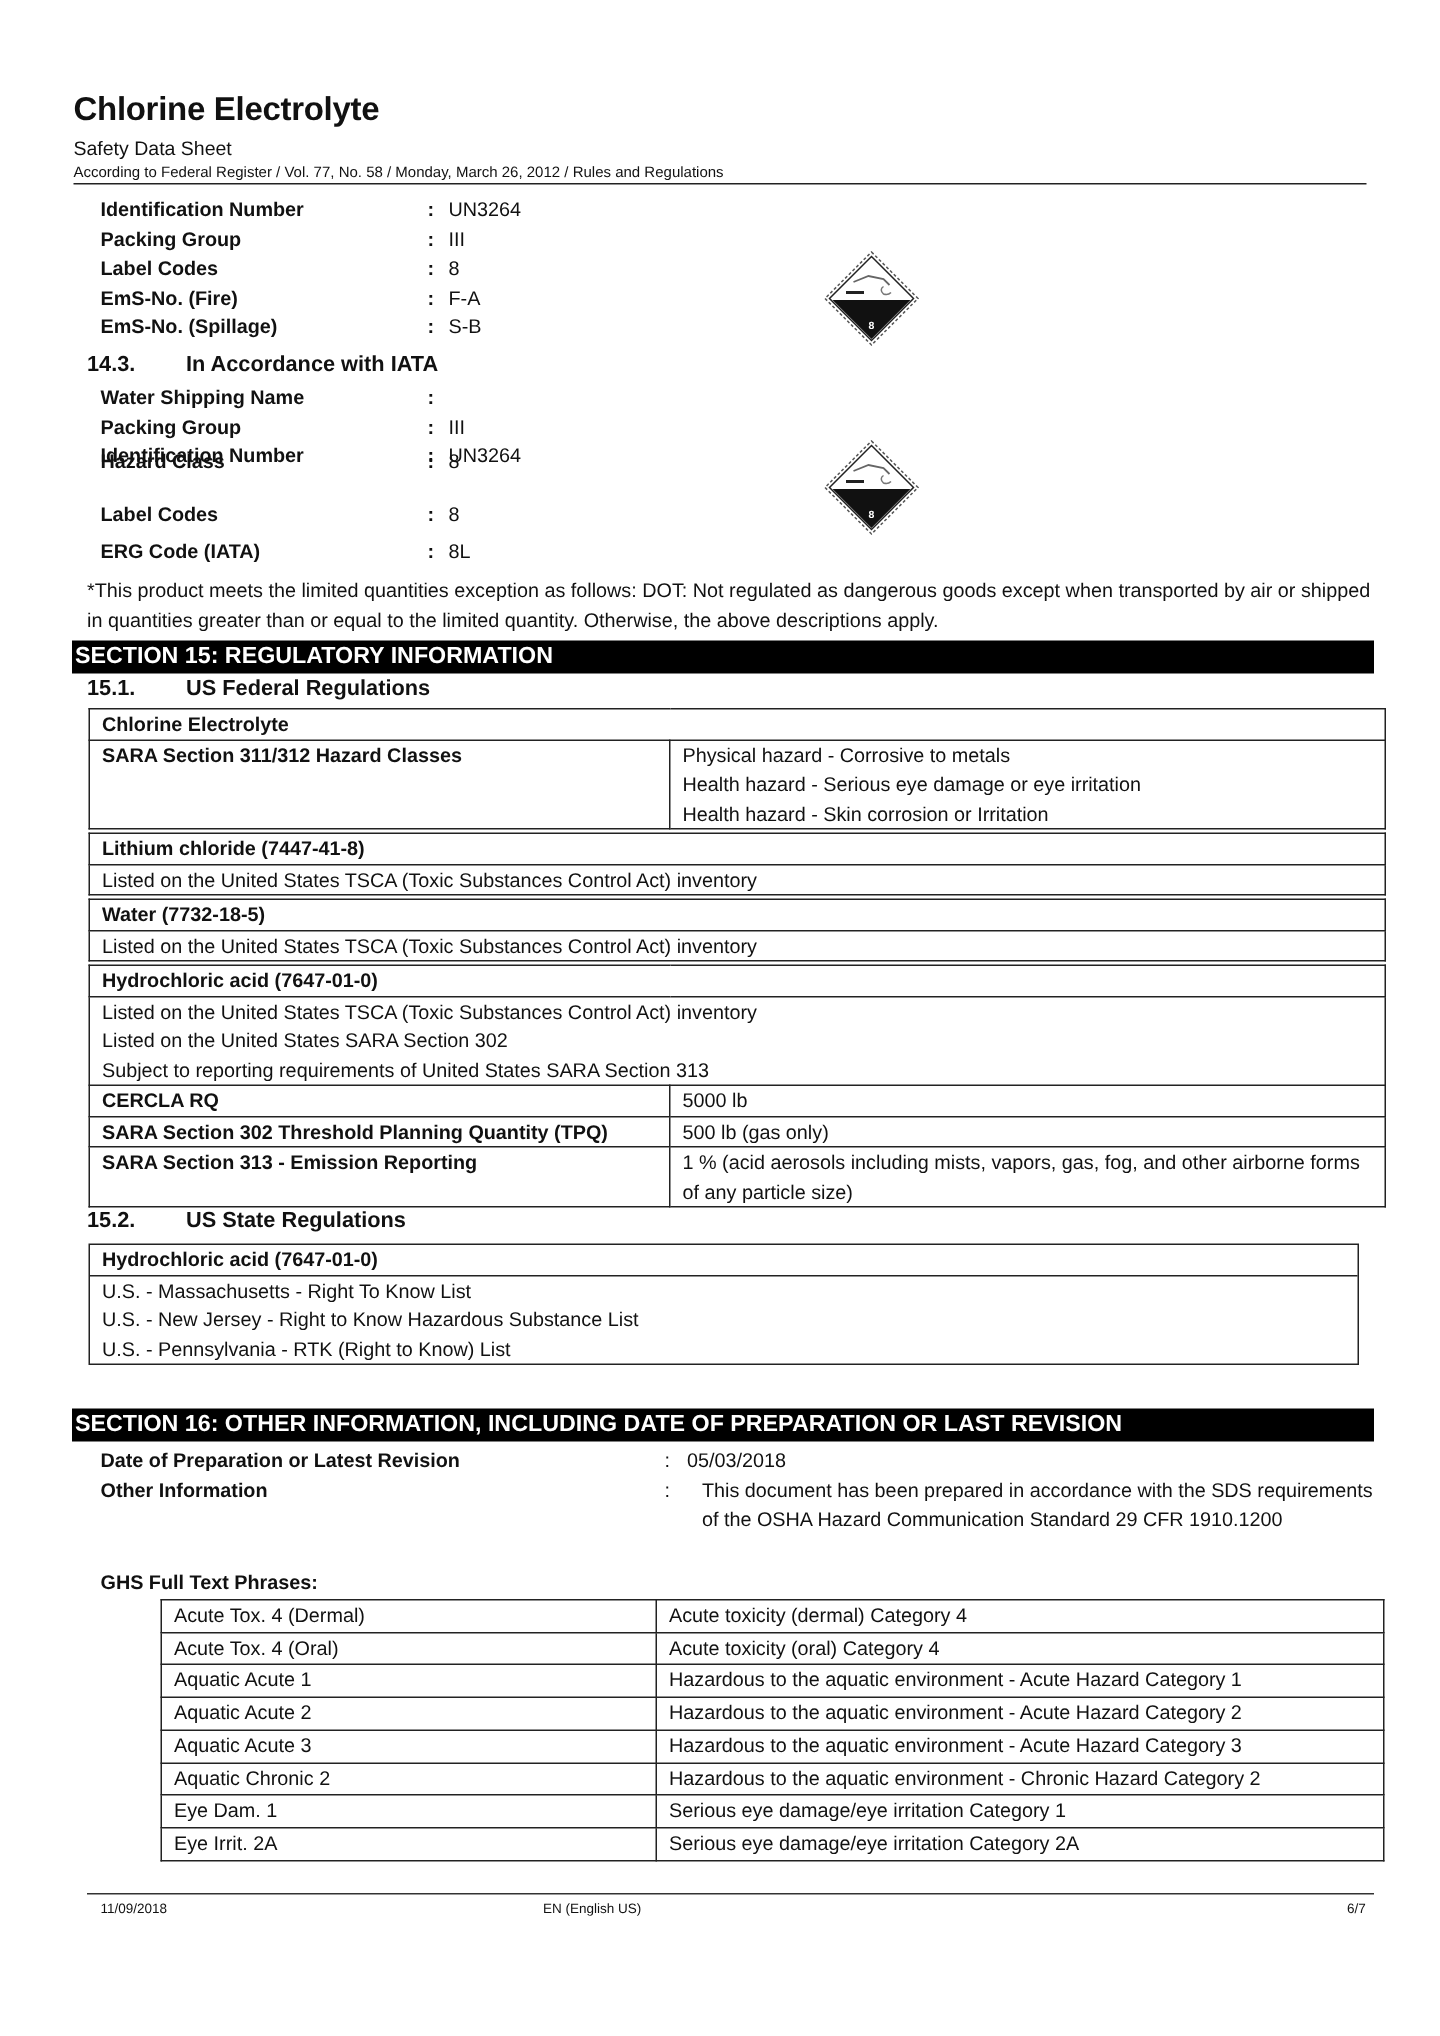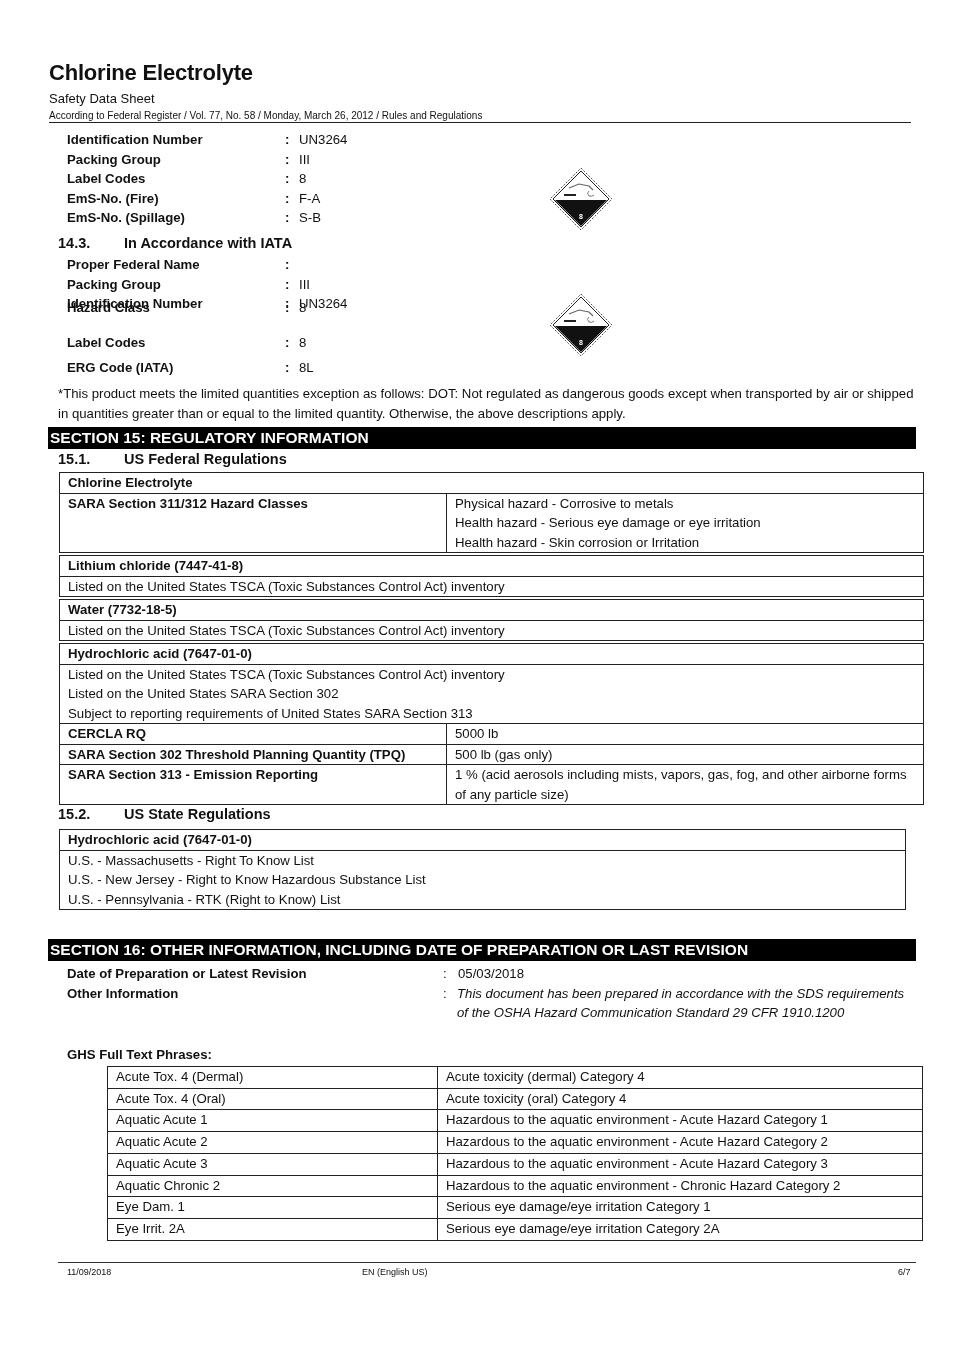--- a/index.html
+++ b/index.html
@@ -83,21 +83,21 @@
   <rect x="15" y="27" width="12" height="2" fill="#222"></rect>
   <path d="M40,24 q-3,2 0,5 q3,1 5,-1" stroke="#777" stroke-width="1" fill="none"></path>
 </svg>
 
 <div class="subhead" style="left:58px;top:235px;">
   <span class="num">14.3.</span><span>In Accordance with IATA</span>
 </div>
 
 <div class="kv" style="left:67px;top:255px;width:860px;height:125px;">
   <div style="position:absolute;top:0;left:0;width:860px;height:20px;">
-    <span class="k">Proper Federal Name</span>
+    <span class="k">Water Shipping Name</span>
     <span class="c" style="left:218px">:</span>
   </div>
   <div style="position:absolute;top:19.5px;left:0;width:860px;height:20px;">
     <span class="k">Packing Group</span>
     <span class="c" style="left:218px">:</span>
     <span class="v" style="left:232px">III</span>
   </div>
   <div style="position:absolute;top:39px;left:0;width:860px;height:20px;">
     <span class="k">Identification Number</span>
     <span class="c" style="left:218px">:</span>
@@ -218,21 +218,21 @@
 
 <div class="kv" style="left:67px;top:964px;width:860px;height:80px;">
   <div style="position:absolute;top:0;left:0;width:860px;height:20px;">
     <span class="k">Date of Preparation or Latest Revision</span>
     <span class="v" style="left:376px">:</span>
     <span class="v" style="left:391px">05/03/2018</span>
   </div>
   <div style="position:absolute;top:19.5px;left:0;width:860px;height:60px;">
     <span class="k">Other Information</span>
     <span class="v" style="left:376px">:</span>
-    <span class="v" style="left:390px;width:460px;white-space:normal;font-style:italic;">This document has been prepared in accordance with the SDS requirements of the OSHA Hazard Communication Standard 29 CFR 1910.1200</span>
+    <span class="v" style="left:401px;width:460px;white-space:normal;">This document has been prepared in accordance with the SDS requirements of the OSHA Hazard Communication Standard 29 CFR 1910.1200</span>
   </div>
 </div>
 
 <div class="kv" style="left:67px;top:1045px;">
   <span class="k" style="position:static;">GHS Full Text Phrases:</span>
 </div>
 
 <table class="grid" style="left:107px;top:1066px;width:816px;">
   <tbody>
       <tr>

